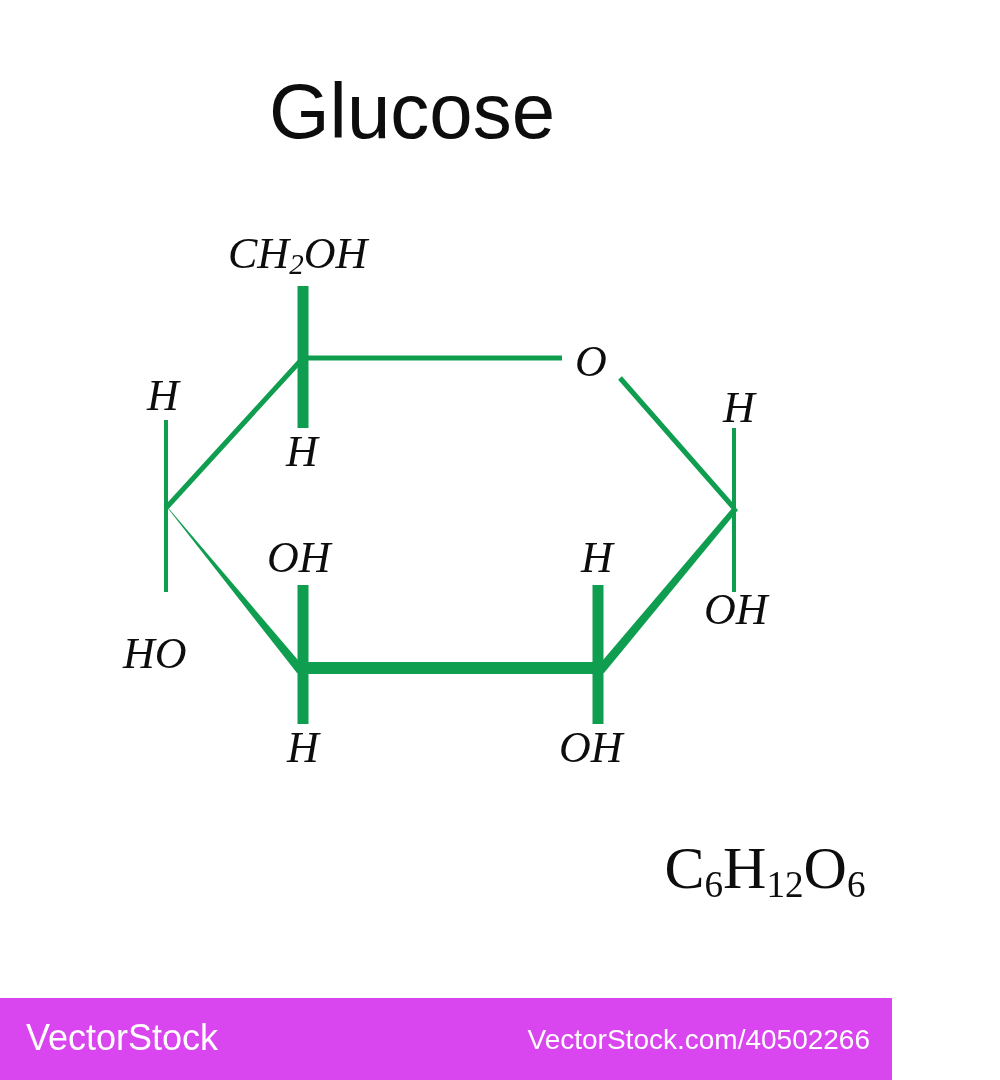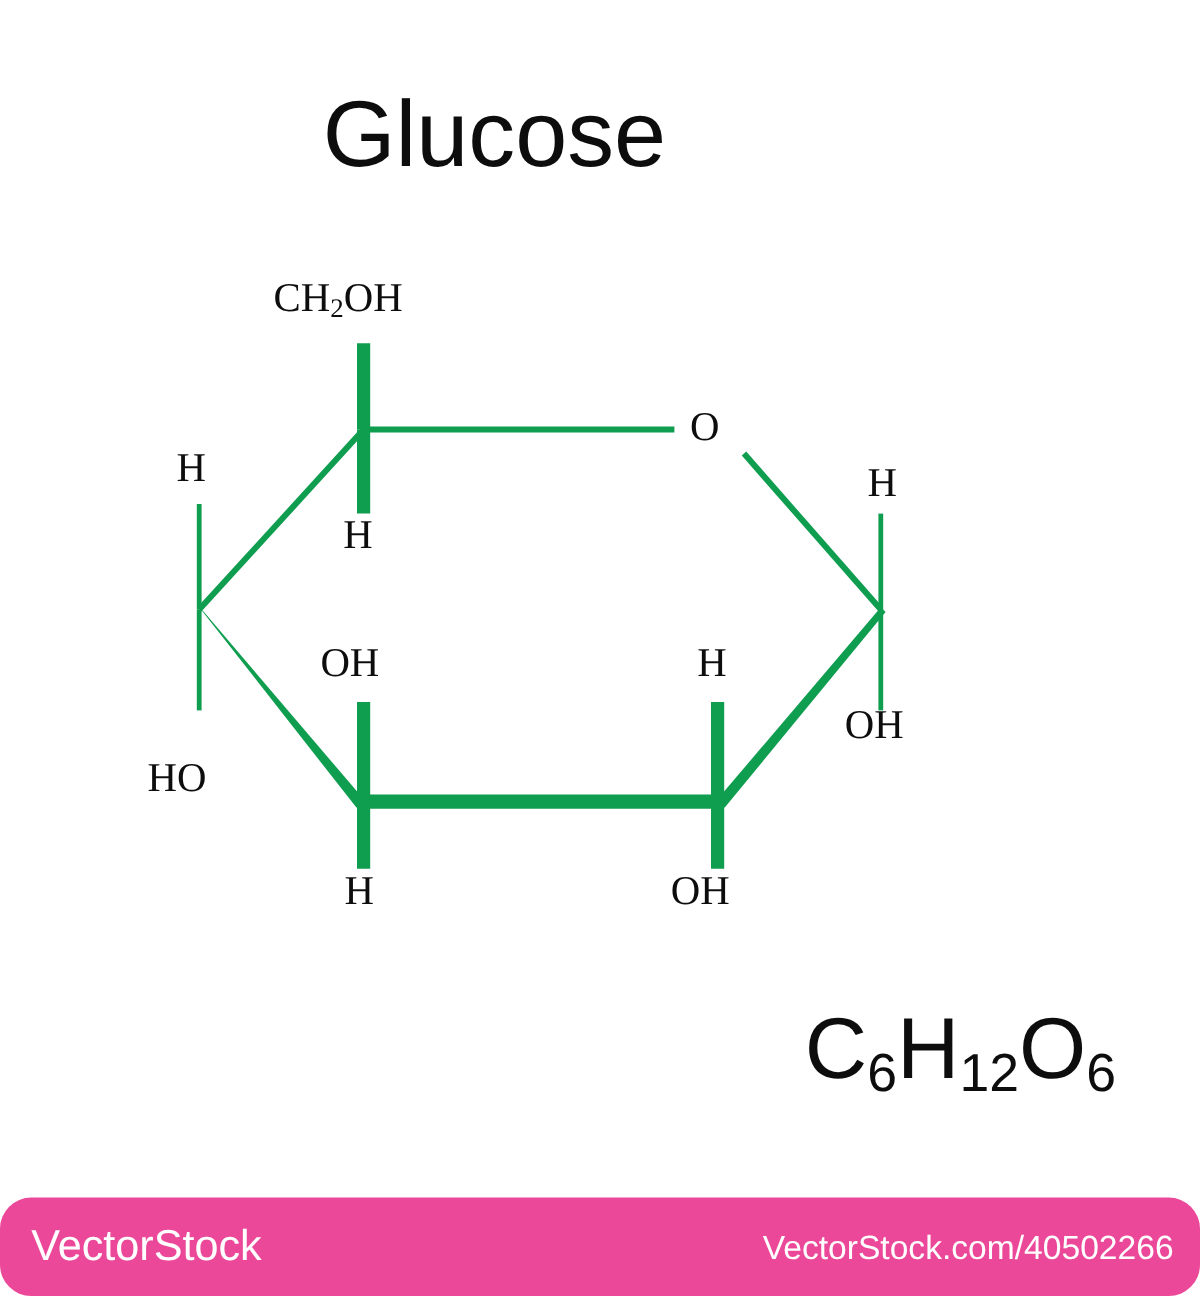--- a/index.html
+++ b/index.html
@@ -37,24 +37,25 @@
     left: 0;
     top: 0;
     width: 1000px;
     height: 1000px;
   }
 
   
   .lbl {
     position: absolute;
     font-family: "Liberation Serif", serif;
-    font-size: 34px;
+    font-size: 44px;
     color: #0d0d0d;
     white-space: nowrap;
     line-height: 1;
+    font-style: italic;
   }
   .lbl sub {
     font-size: 0.66em;
     vertical-align: -0.22em;
   }
 
   
   #lbl-ch2oh   { left: 228px; top: 232px; }
   #lbl-h-top   { left: 286px; top: 430px; }
   #lbl-h-left  { left: 147px; top: 374px; }
@@ -66,41 +67,40 @@
   #lbl-o-ring  { left: 575px; top: 340px; }
   #lbl-h-right { left: 723px; top: 386px; }
   #lbl-oh-right{ left: 704px; top: 588px; }
 
   
   #formula {
     position: absolute;
     left: 600px;
     top: 838px;
     width: 330px;
-    text-align: right;
-    font-family: Liberation Sans, sans-serif;
-    font-size: 72px;
+    text-align: center;
+    font-family: Liberation Serif, serif;
+    font-size: 60px;
     color: #0d0d0d;
     white-space: nowrap;
     line-height: 1;
   }
   #formula sub {
     font-size: 0.62em;
     vertical-align: -0.25em;
   }
 
   
   #watermark {
     position: absolute;
     left: 0;
     top: 998px;
-    width: 1000px;
+    width: 892px;
     height: 82px;
-    background: #ec4899;
-    border-radius: 26px;
+    background: #d946ef;
   }
   #wm-brand {
     position: absolute;
     left: 26px;
     top: 22px;
     font-family: "Liberation Sans", sans-serif;
     font-size: 36px;
     color: #ffffff;
     line-height: 1;
   }

